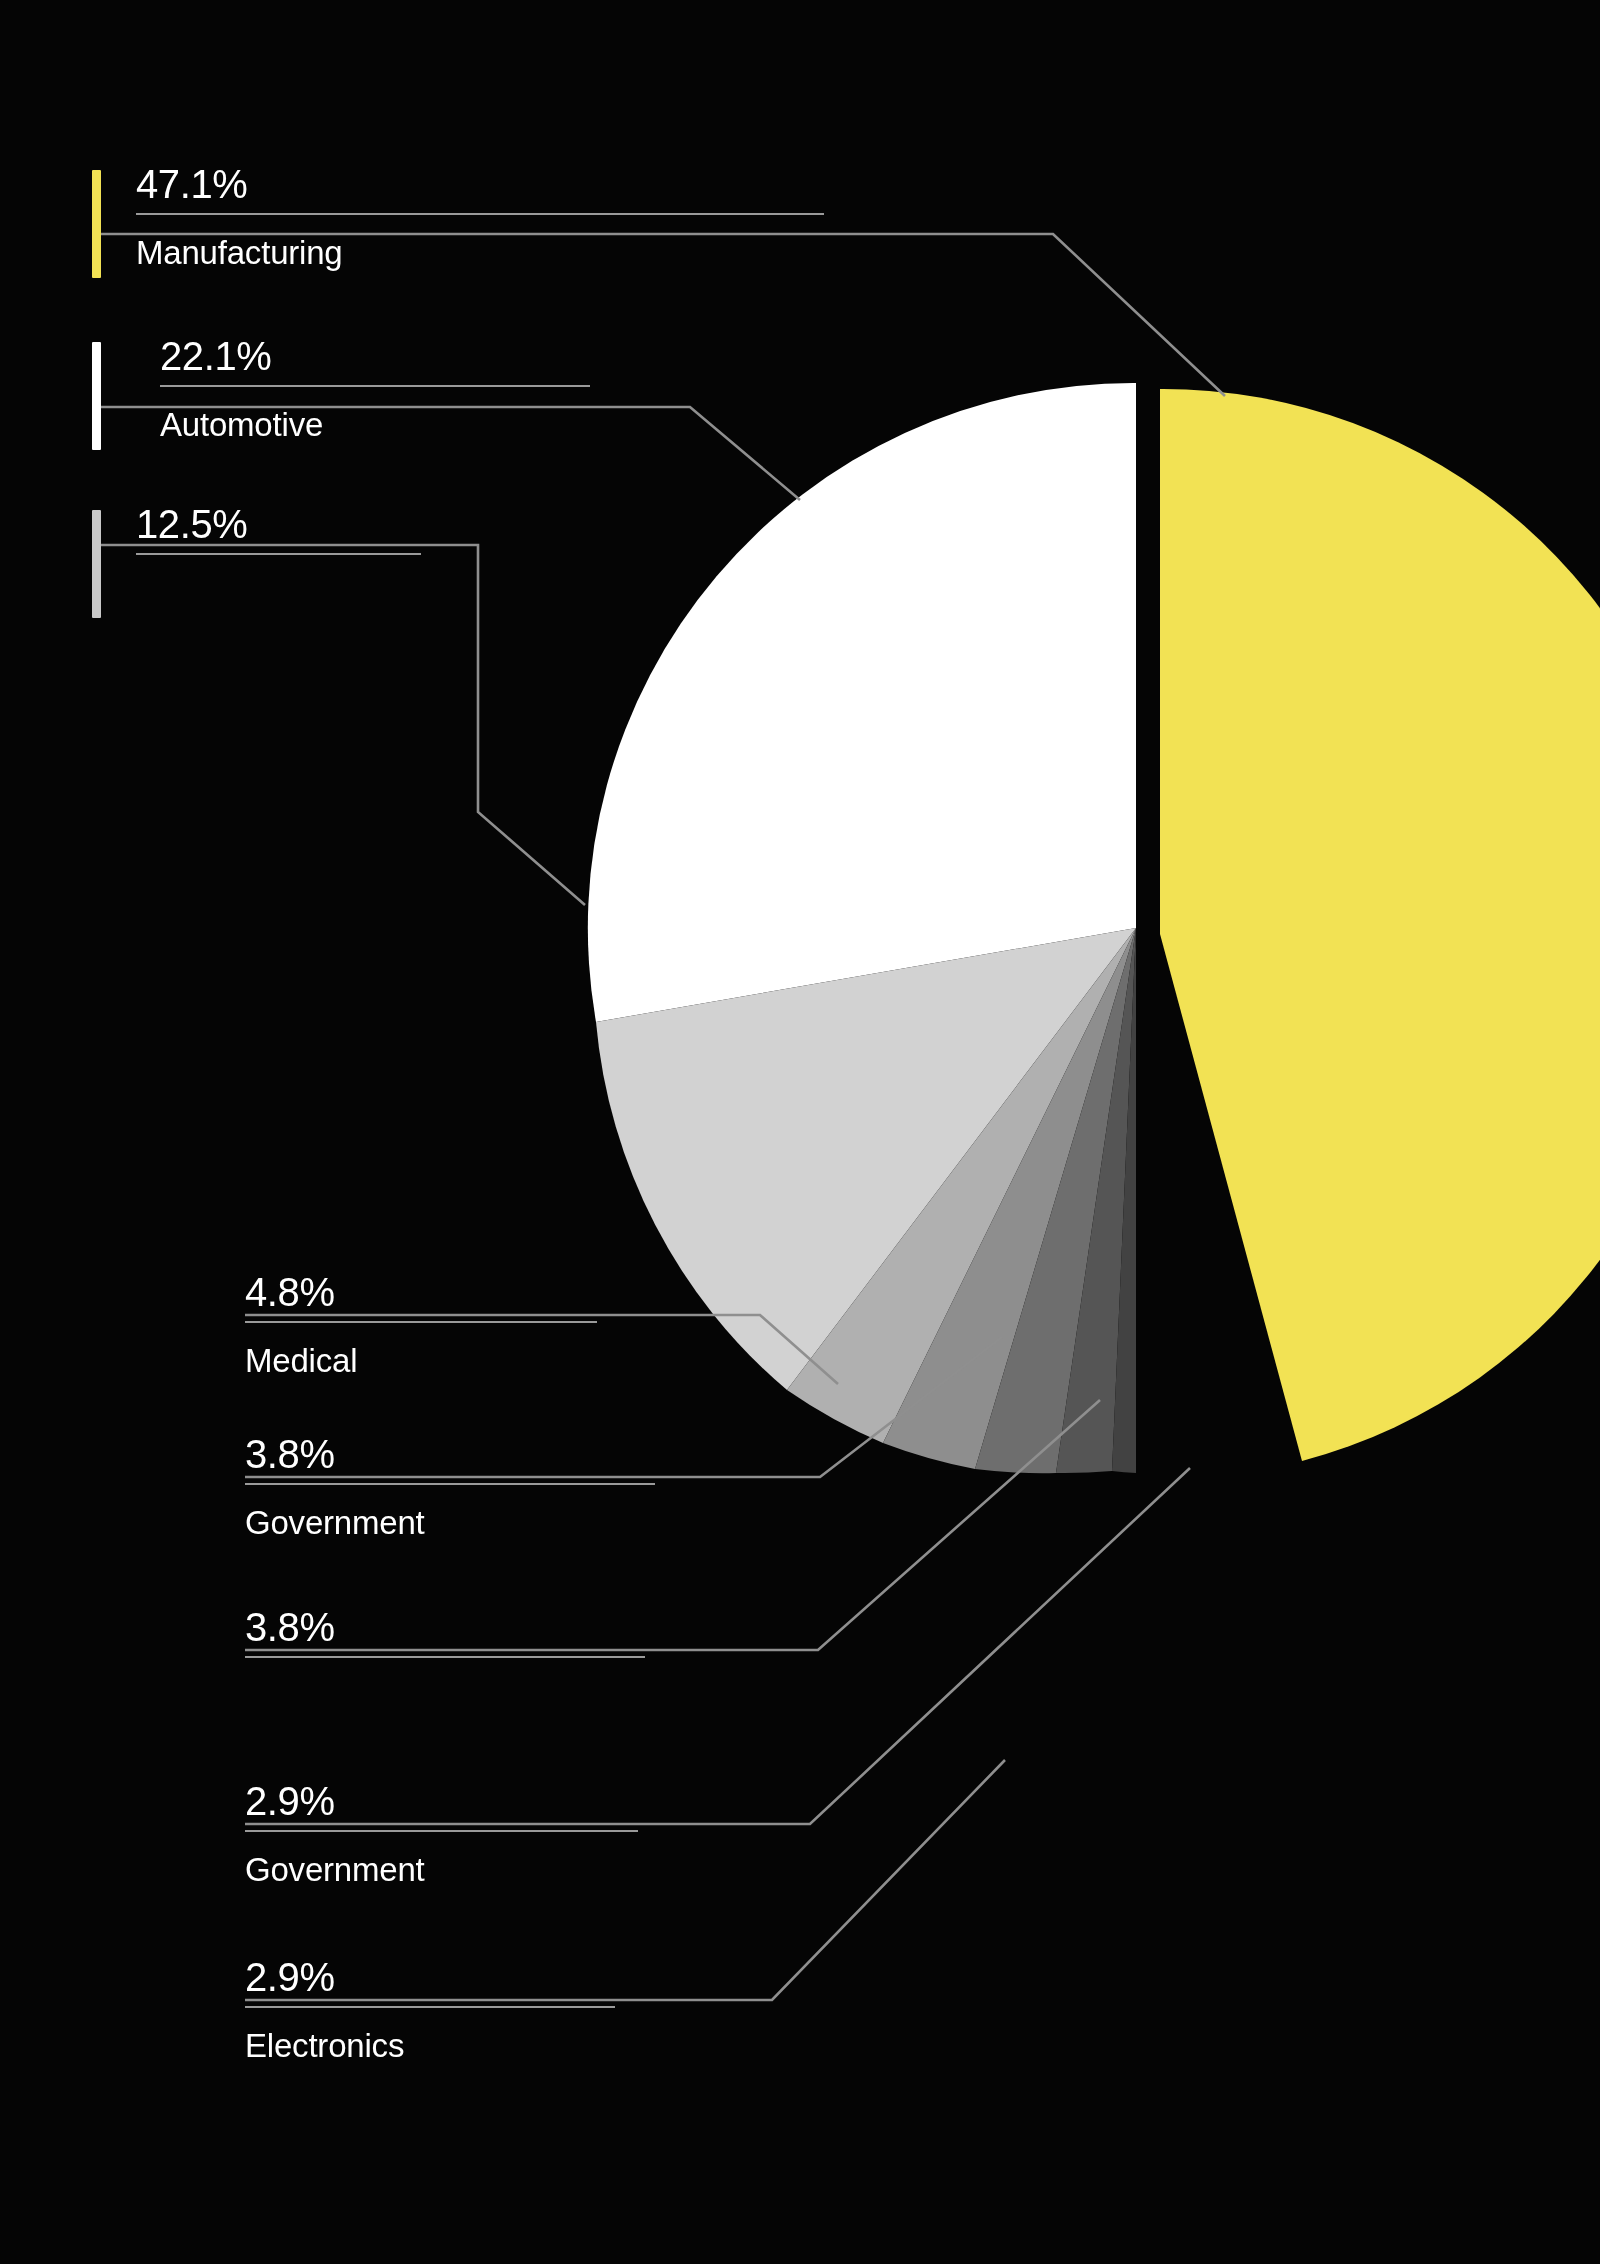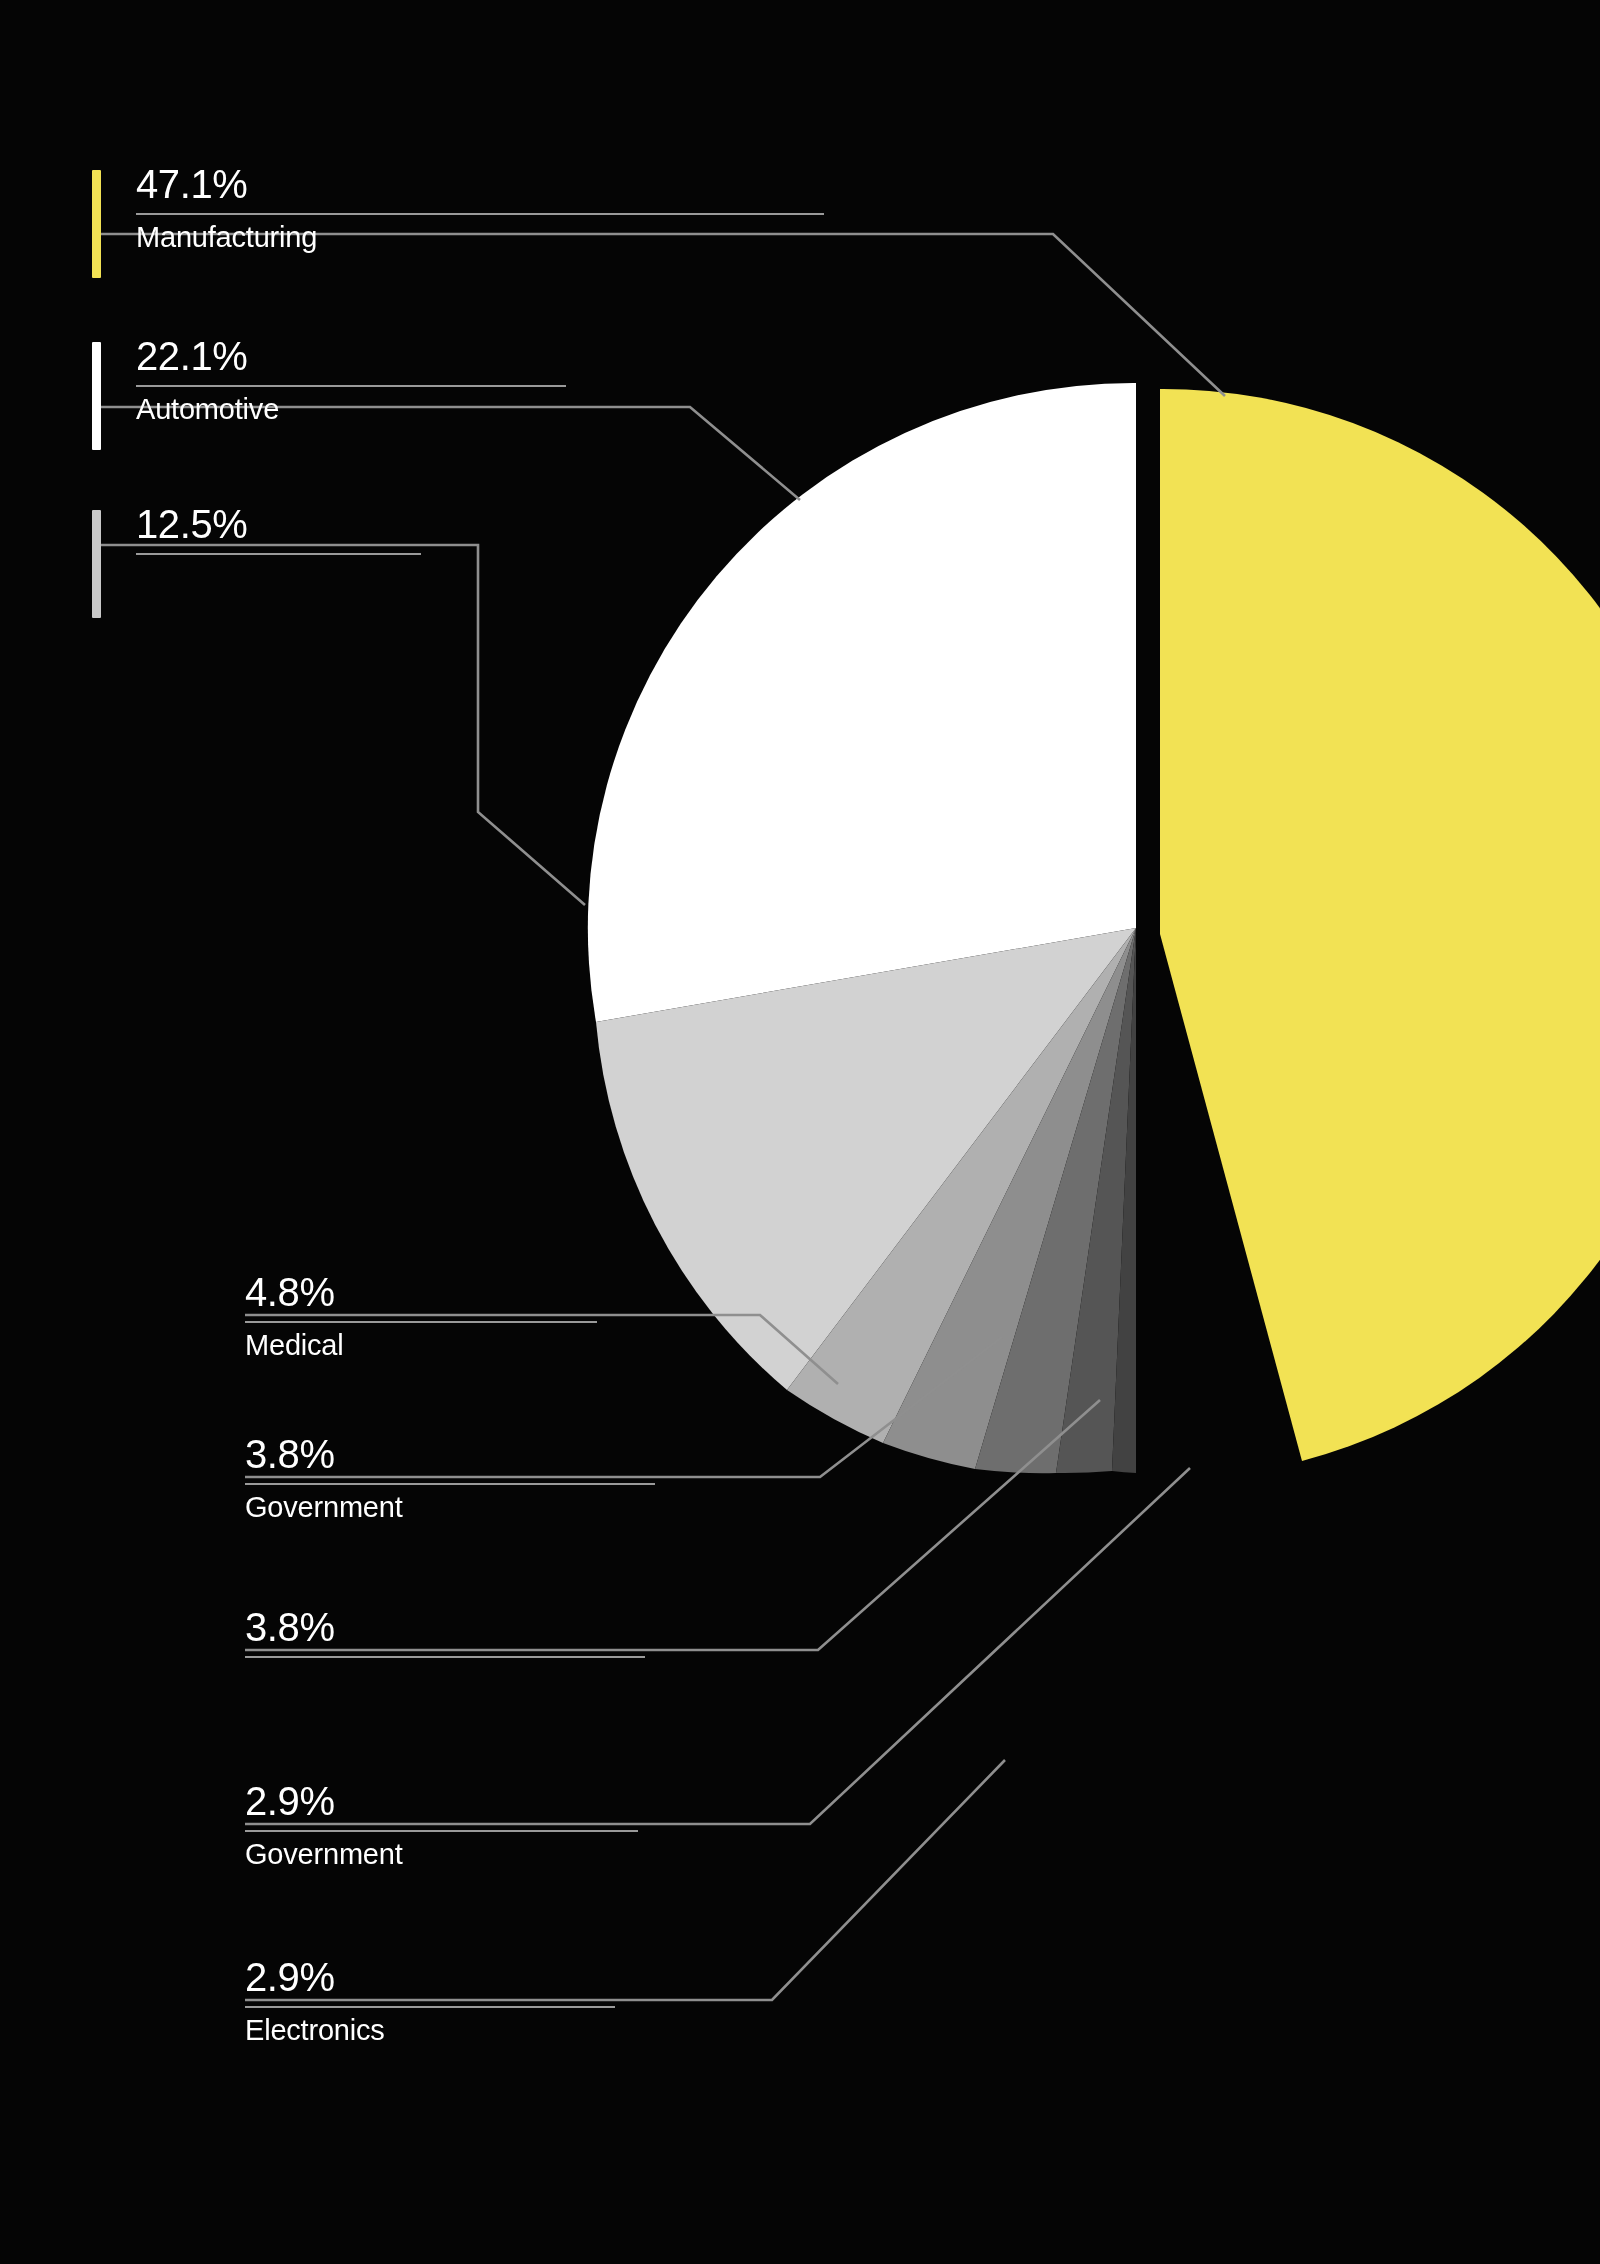--- a/index.html
+++ b/index.html
@@ -15,22 +15,22 @@
   #leader-svg{position:absolute;left:0;top:0;width:1600px;height:2264px;pointer-events:none;}
 
   
   .label-block{position:absolute;}
   .label-block .swatch{position:absolute;left:0;top:6px;width:9px;height:108px;border-radius:1px;}
   .label-block.with-swatch .lbl-inner{margin-left:44px;}
   .lbl-inner{position:relative;}
   .pct{font-size:40px;font-weight:400;color:#ffffff;line-height:1.0;letter-spacing:-0.4px;
        white-space:nowrap;margin:0 0 9px 0;}
   .rule{height:2px;background:#9a9a9a;width:100%;}
-  .name{font-size:29px;font-weight:400;color:#ffffff;line-height:1.16;letter-spacing:-0.2px;
-        margin-top:6px;white-space:pre-line;}
+  .name{font-size:33px;font-weight:400;color:#ffffff;line-height:1.16;letter-spacing:-0.2px;
+        margin-top:19px;white-space:pre-line;}
 
   
   .w-a .rule{width:688px;}
   .w-b .rule{width:430px;}
   .w-c .rule{width:285px;}
   .w-d .rule{width:352px;}
   .w-e .rule{width:410px;}
   .w-f .rule{width:400px;}
   .w-g .rule{width:393px;}
   .w-h .rule{width:370px;}
@@ -74,21 +74,21 @@
 
   <div class="label-block with-swatch w-a" style="left:92px; top:164px;">
     <span class="swatch" style="background:#F2E254;"></span>
     <div class="lbl-inner">
       <div class="pct">47.1%</div>
       <div class="rule"></div>
       <div class="name">Manufacturing</div>
     </div>
   </div>
 
-  <div class="label-block with-swatch w-b" style="left:92px; top:336px;">
+  <div class="label-block with-swatch w-b" style="left:92px; top:336px;padding-left:24px;">
     <span class="swatch" style="background:#FFFFFF;"></span>
     <div class="lbl-inner">
       <div class="pct">22.1%</div>
       <div class="rule"></div>
       <div class="name">Automotive</div>
     </div>
   </div>
 
   <div class="label-block with-swatch w-c" style="left:92px; top:504px;">
     <span class="swatch" style="background:#C9C9C9;"></span>

